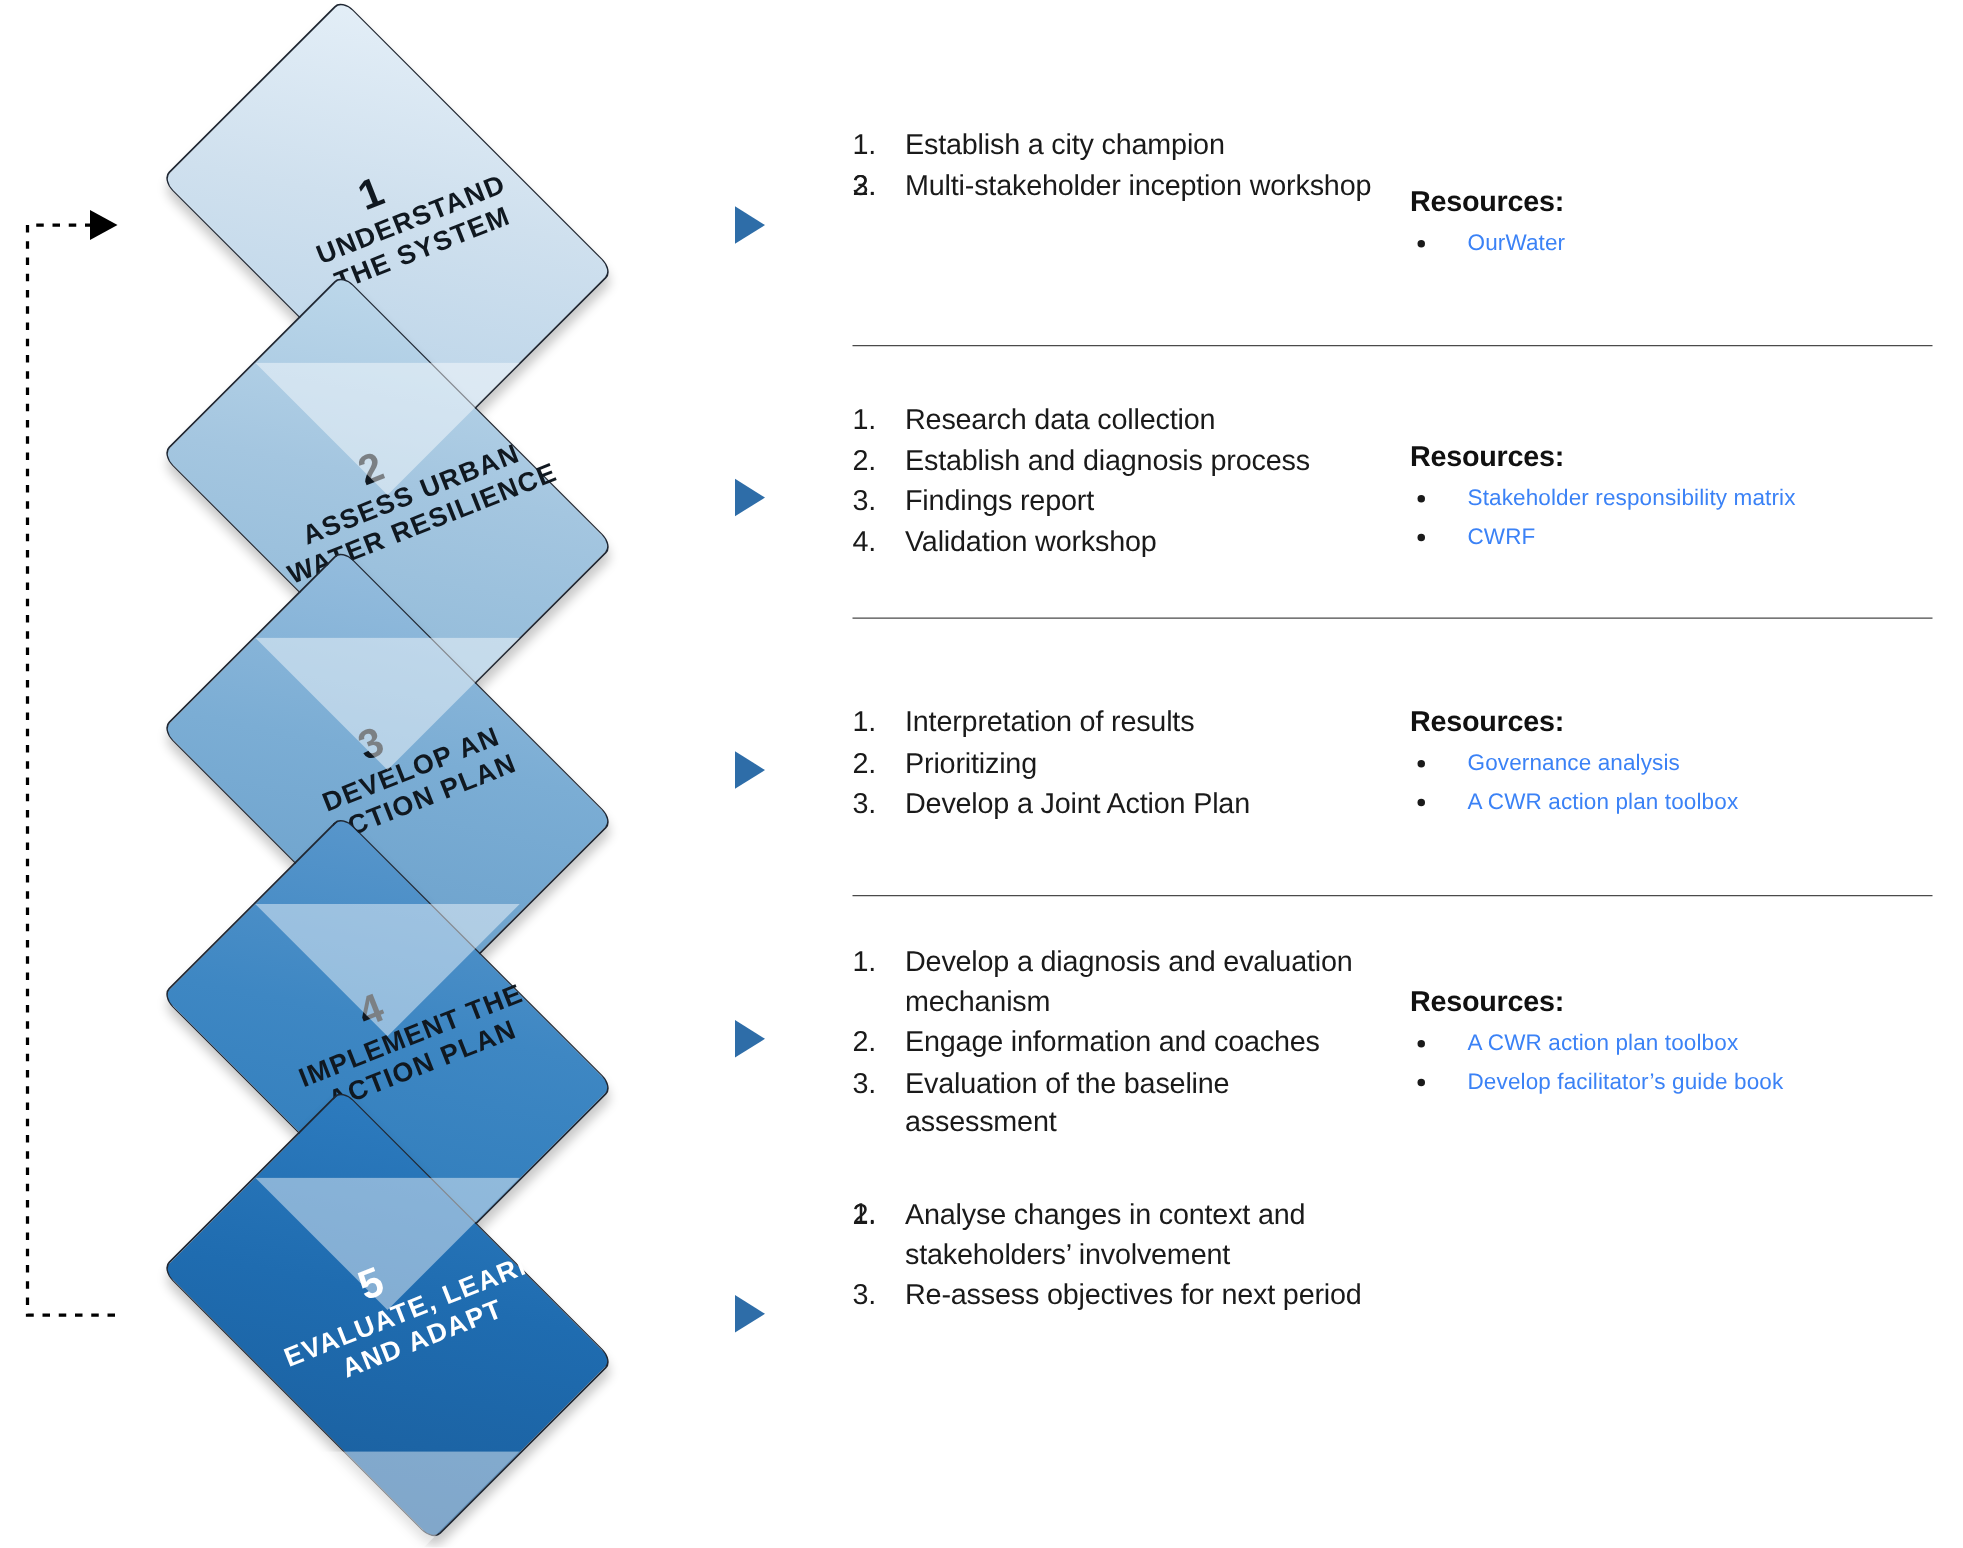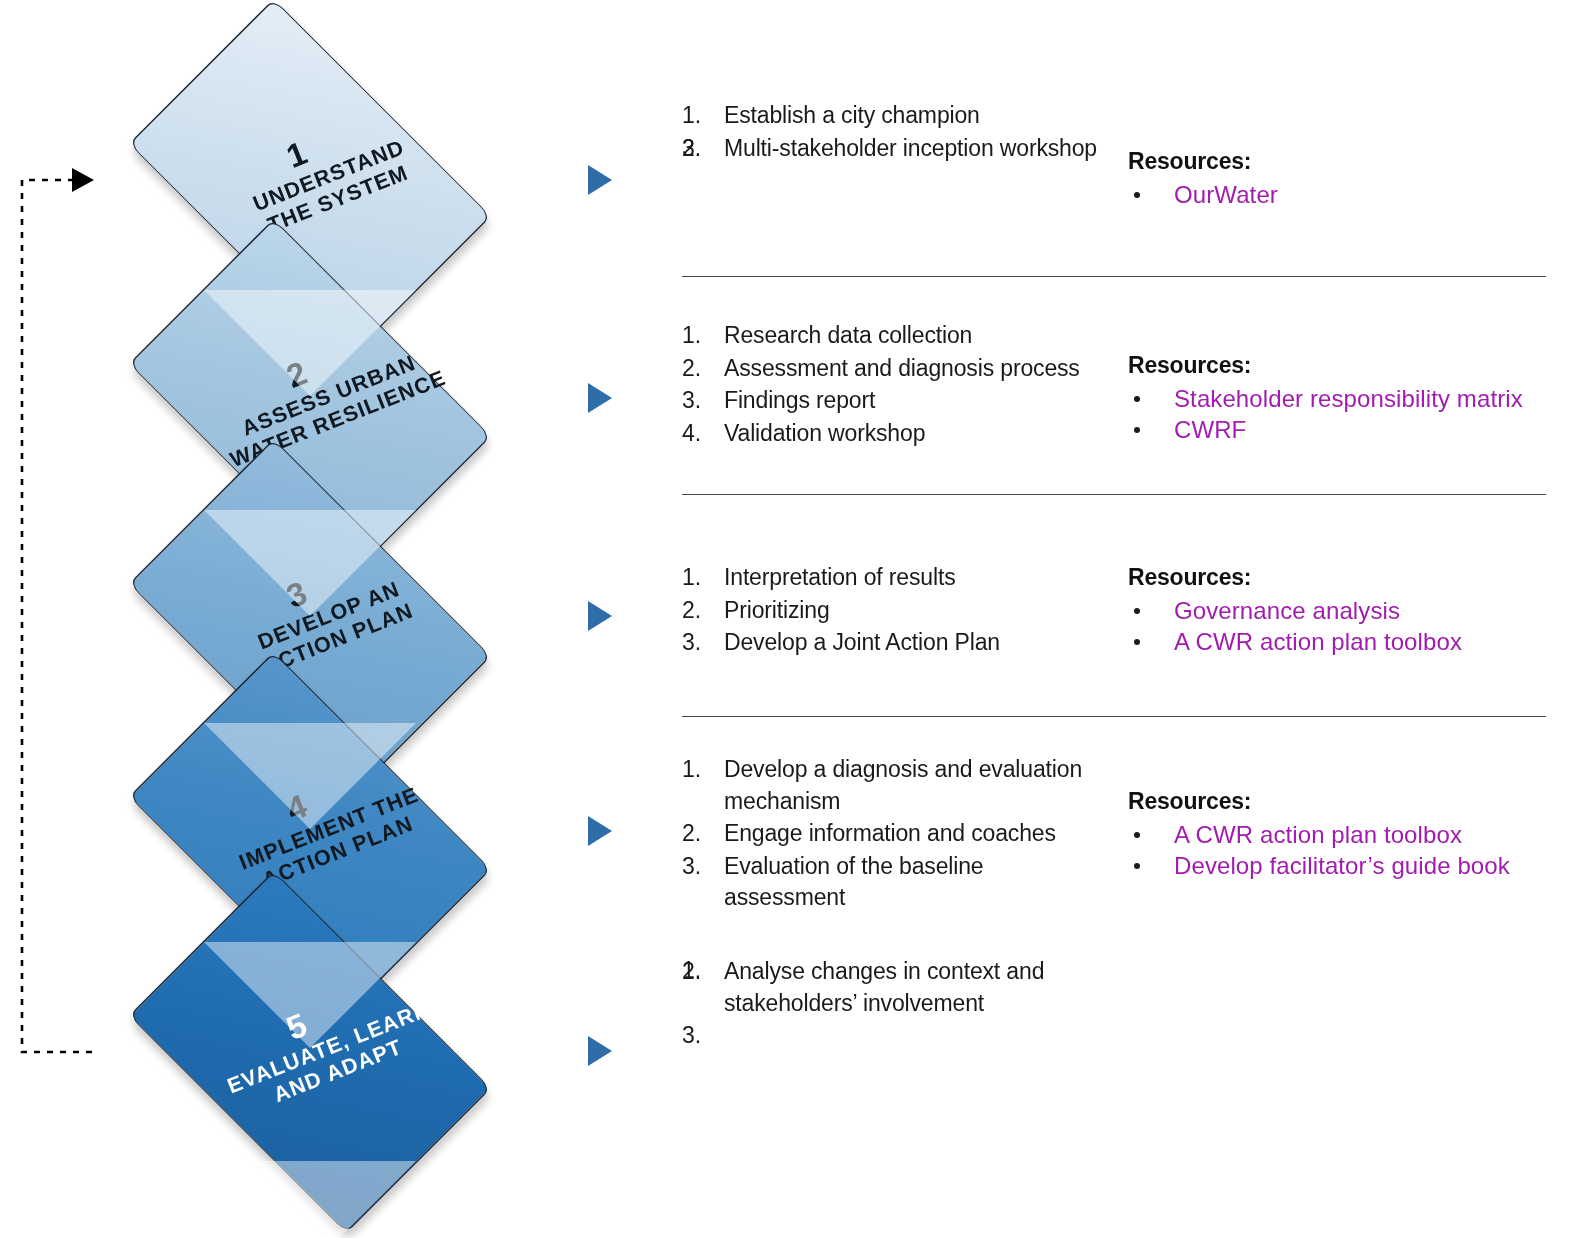--- a/index.html
+++ b/index.html
@@ -142,23 +142,23 @@
     font-weight: 700;
     color: #111111;
     line-height: 31.5px;
     letter-spacing: -0.2px;
     margin-bottom: 1px;
   }
   .resource-list { list-style: none; }
   .resource-list li {
     position: relative;
     padding-left: 46px;
-    font-size: 24px;
+    font-size: 18px;
     line-height: 31.5px;
-    color: #a21caf;
+    color: #3b82f6;
     letter-spacing: 0.1px;
   }
   .resource-list li .dot {
     position: absolute;
     left: 6px; top: 13px;
     width: 6px; height: 6px;
     background: #1a1a1a;
     border-radius: 50%;
   }
   .divider {
@@ -279,21 +279,21 @@
 
   <div class="content-row" style="top:320px;">
     <div class="row-inner">
       <ul class="task-list">
         <li>
           <span class="num">1.</span>
           <span>Research data collection</span>
         </li>
         <li>
           <span class="num">2.</span>
-          <span>Assessment and diagnosis process</span>
+          <span>Establish and diagnosis process</span>
         </li>
         <li>
           <span class="num">3.</span>
           <span>Findings report</span>
         </li>
         <li>
           <span class="num">4.</span>
           <span>Validation workshop</span>
         </li>
       </ul>
@@ -384,18 +384,19 @@
       <ul class="task-list">
         <li>
           <span class="num">1.</span>
         </li>
         <li>
           <span class="num">2.</span>
           <span>Analyse changes in context and stakeholders’ involvement</span>
         </li>
         <li>
           <span class="num">3.</span>
+          <span>Re-assess objectives for next period</span>
         </li>
       </ul>
     </div>
   </div>
 
 </div>
 
 </body></html>

